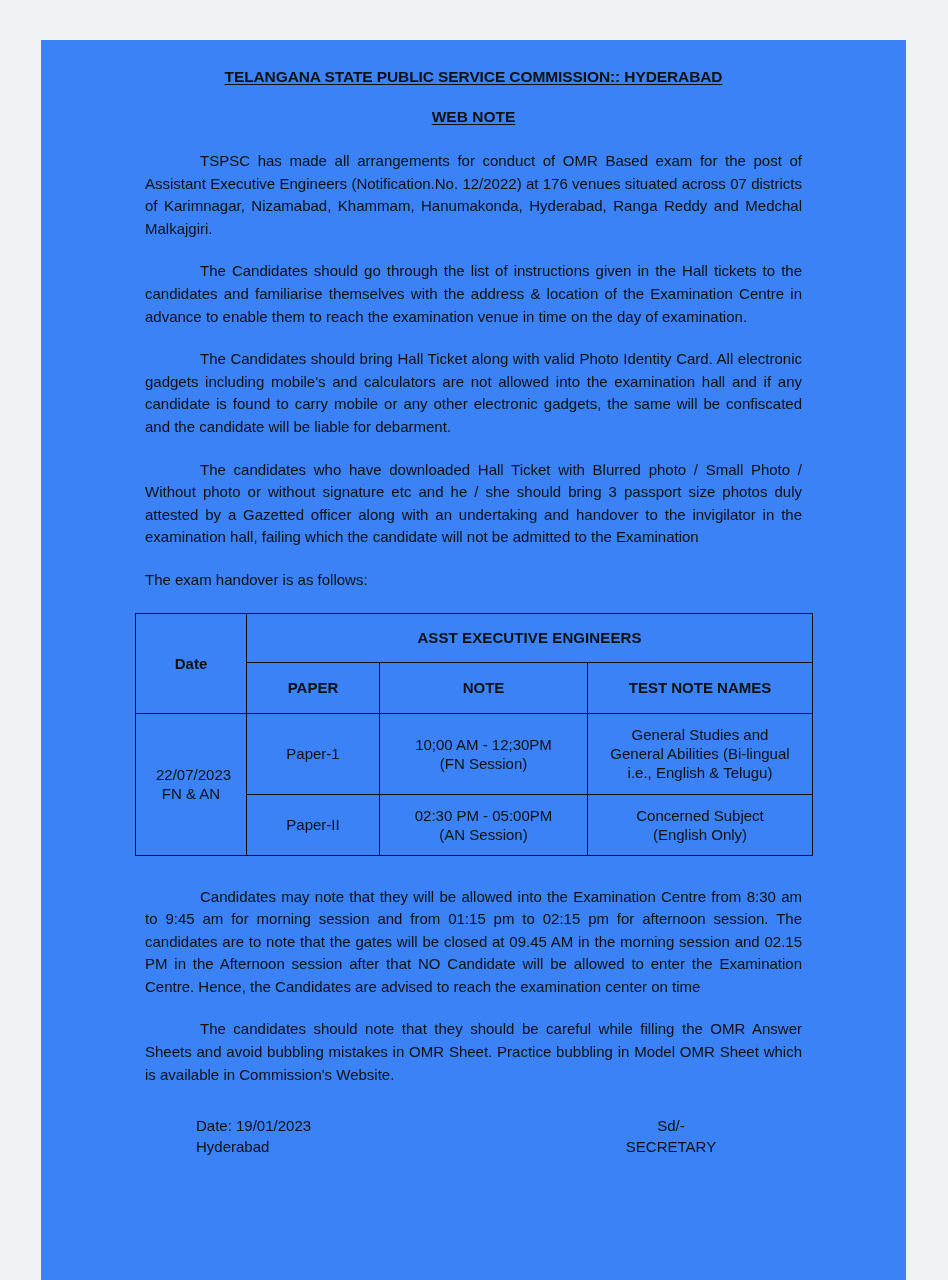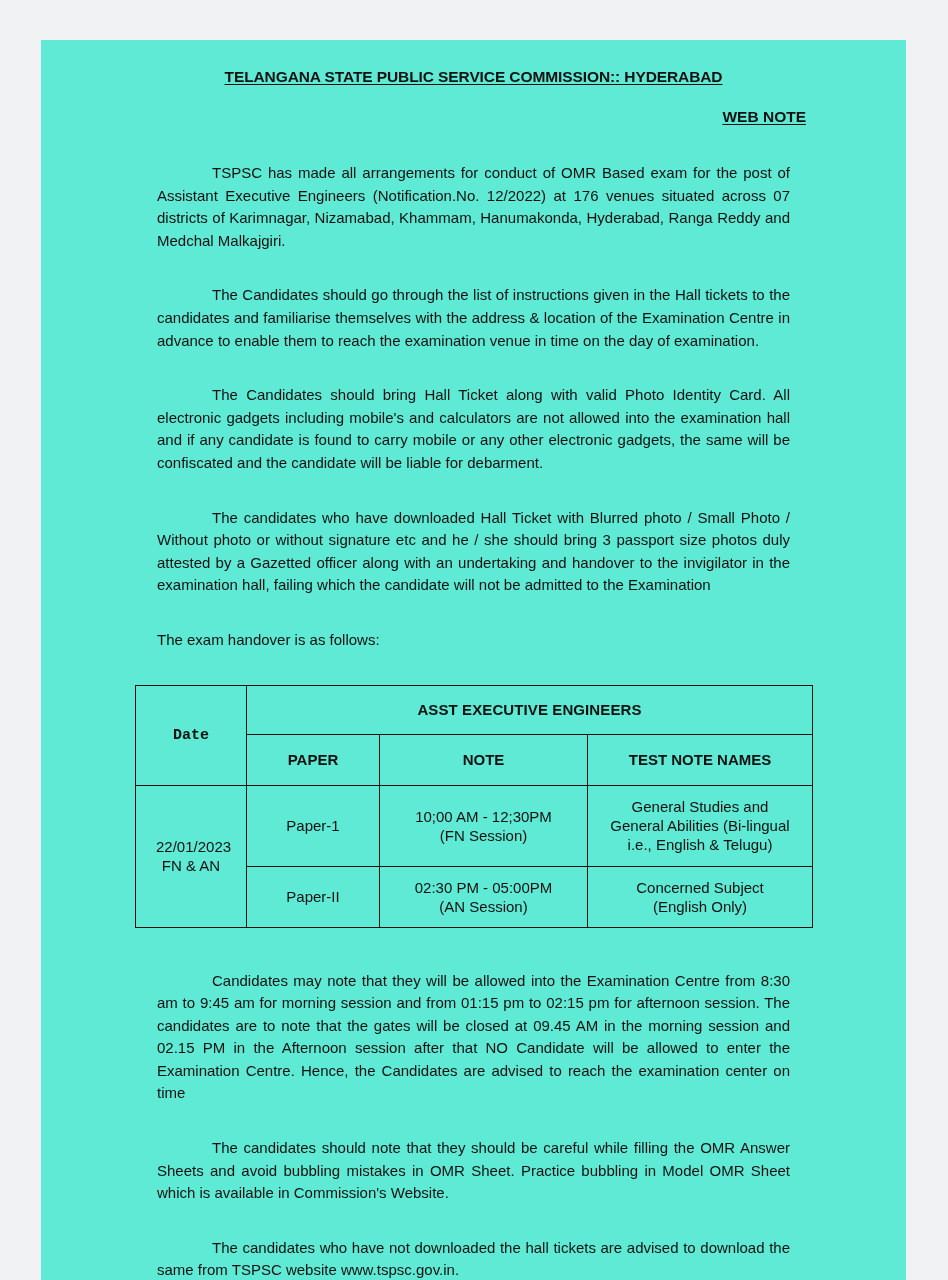--- a/index.html
+++ b/index.html
@@ -15,21 +15,21 @@
     color: #111111;
     overflow: hidden;
   }
 
   .page {
     position: absolute;
     left: 41px;
     top: 40px;
     width: 865px;
     height: 1240px;
-    background: #5eead4;
+    background: #3b82f6;
     box-sizing: border-box;
   }
 
   .content {
     position: absolute;
     left: 100px;   
     top: 28px;
     width: 665px;  
   }
 
@@ -40,38 +40,38 @@
     font-weight: bold;
     letter-spacing: -0.1px;
     margin: 0;
     padding: 0;
   }
   .doc-title span {
     text-decoration: underline;
     text-underline-offset: 2px;
   }
   .doc-subtitle {
-    text-align: right;
+    text-align: center;
     font-size: 15.5px;
     font-weight: bold;
     margin: 0;
     padding: 22px 0 0 0;
   }
   .doc-subtitle span {
     text-decoration: underline;
     text-underline-offset: 2px;
   }
 
   
   p.body-par {
     font-size: 15px;
     line-height: 22.6px;
     text-align: justify;
     text-justify: inter-word;
-    margin: 16px;
+    margin: 4px;
     padding: 0;
     text-indent: 55px;
     hyphens: none;
   }
   p.body-par.first {
     padding-top: 20px;
   }
   p.body-par.spaced {
     padding-top: 16px;
   }
@@ -101,21 +101,21 @@
   }
   table.schedule th {
     font-weight: bold;
   }
   .col-date    { width: 111px; }
   .col-paper   { width: 133px; }
   .col-time    { width: 208px; }
   .col-names   { width: 225px; }
 
   .th-group { height: 40px; font-size: 15px; letter-spacing: 0.1px; }
-  .th-date  { height: 84px; font-family: Liberation Mono, monospace; }
+  .th-date  { height: 84px; }
   .th-sub   { height: 42px; margin-top: 16px; }
   .row-tall td { height: 72px; }
   .row-short td { height: 52px; }
   .cell-date { line-height: 21px; }
 
   
   .sig-block {
     padding-top: 25px;
     font-size: 15px;
     line-height: 21px;
@@ -171,21 +171,21 @@
             <th class="th-date" rowspan="2">Date</th>
             <th class="th-group" colspan="3">ASST EXECUTIVE ENGINEERS</th>
           </tr>
           <tr>
             <th class="th-sub">PAPER</th>
             <th class="th-sub">NOTE</th>
             <th class="th-sub">TEST NOTE NAMES</th>
           </tr>
           <tr class="row-tall">
             <td class="cell-date" rowspan="2">
-              <span class="sig-line">22/01/2023</span>
+              <span class="sig-line">22/07/2023</span>
               <span class="sig-line">FN &amp; AN</span>
             </td>
             <td>Paper-1</td>
             <td>
               <span class="sig-line">10;00 AM  - 12;30PM</span>
               <span class="sig-line">(FN Session)</span>
             </td>
             <td>
               <span class="sig-line">General Studies and</span>
               <span class="sig-line">General Abilities (Bi-lingual</span>
@@ -202,21 +202,20 @@
               <span class="sig-line">Concerned Subject</span>
               <span class="sig-line">(English Only)</span>
             </td>
           </tr>
         </tbody>
       </table>
     </div>
 
     <p class="body-par" style="padding-top:26px;">Candidates may note that they will be allowed into the Examination Centre from 8:30 am to 9:45 am for morning session and from 01:15 pm to 02:15 pm for afternoon session. The candidates are to note that the gates will be closed at 09.45 AM in the morning session and 02.15 PM in the Afternoon session after that NO Candidate will be allowed to enter the Examination Centre. Hence, the Candidates are advised to reach the examination center on time</p>
     <p class="body-par spaced">The candidates should note that they should be careful while filling the OMR Answer Sheets and avoid bubbling mistakes in OMR Sheet. Practice bubbling in Model OMR Sheet which is available in Commission's Website.</p>
-    <p class="body-par spaced">The candidates who have not downloaded the hall tickets are advised to download the same from TSPSC website www.tspsc.gov.in.</p>
 
 
     <div class="sig-block">
       <div class="sig-left">
         <span class="sig-line">Date: 19/01/2023</span>
         <span class="sig-line">Hyderabad</span>
       </div>
       <div class="sig-right">
         <span class="sig-line">Sd/-</span>
         <span class="sig-line">SECRETARY</span>

